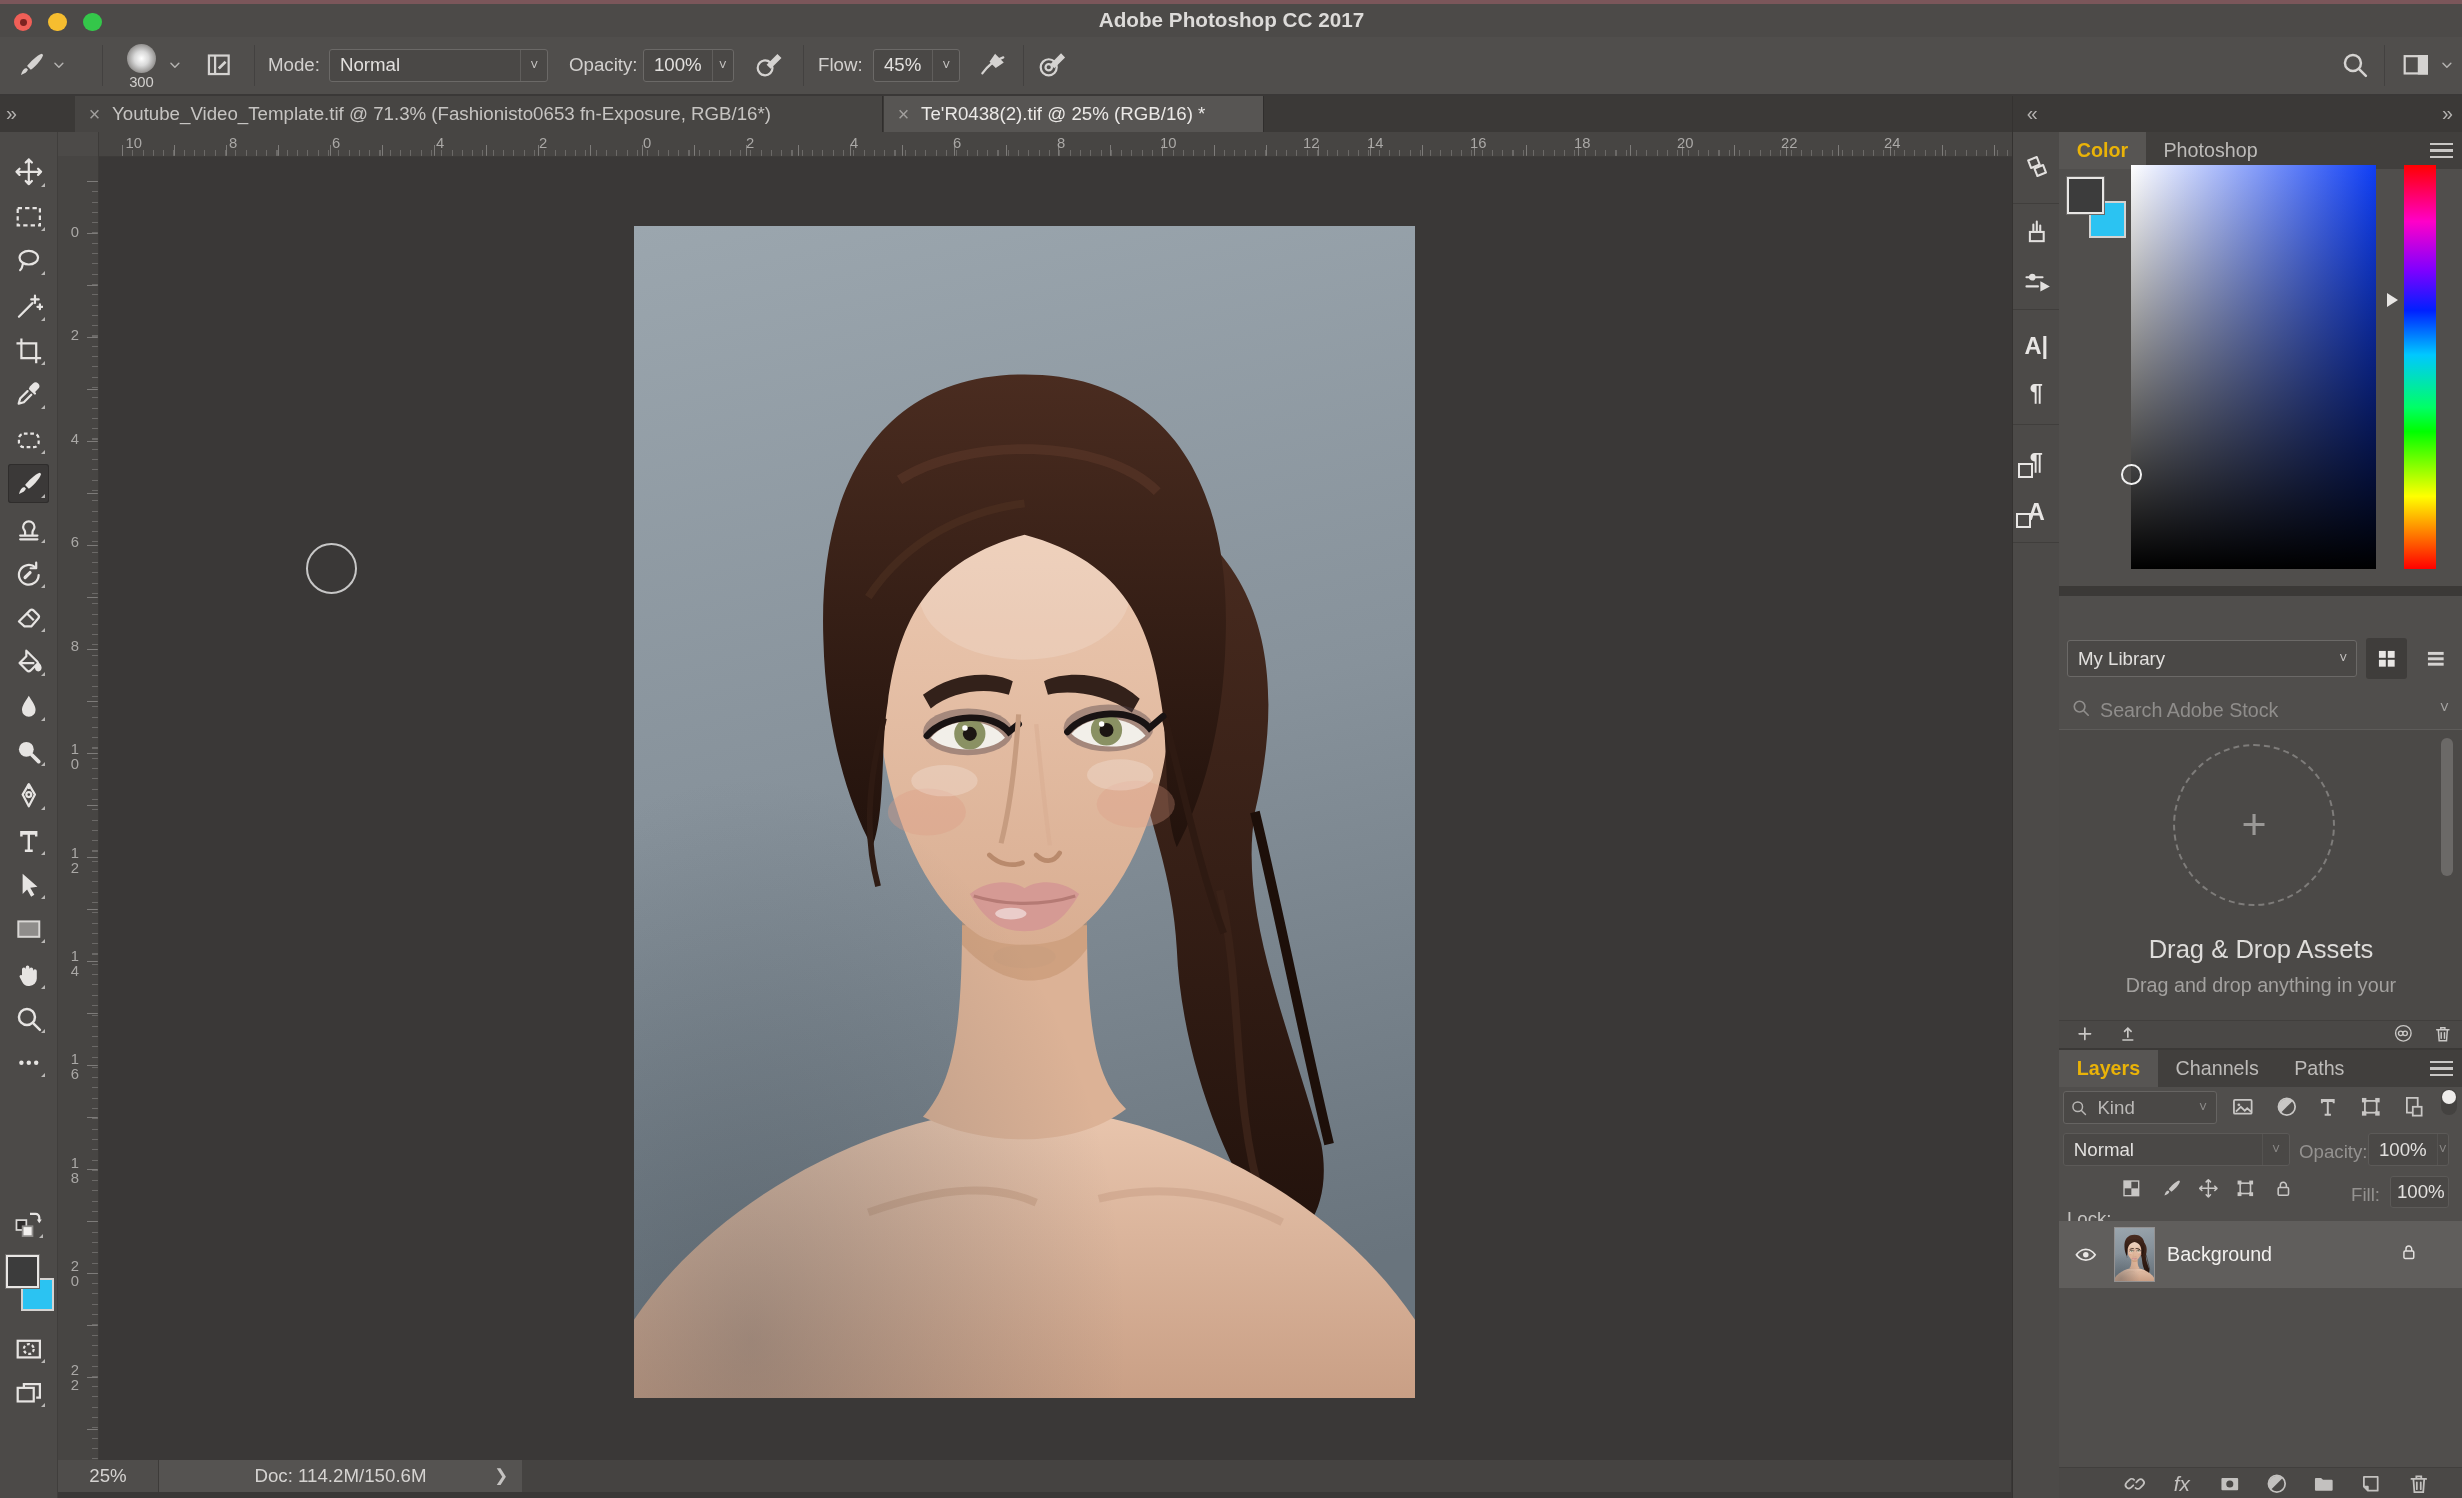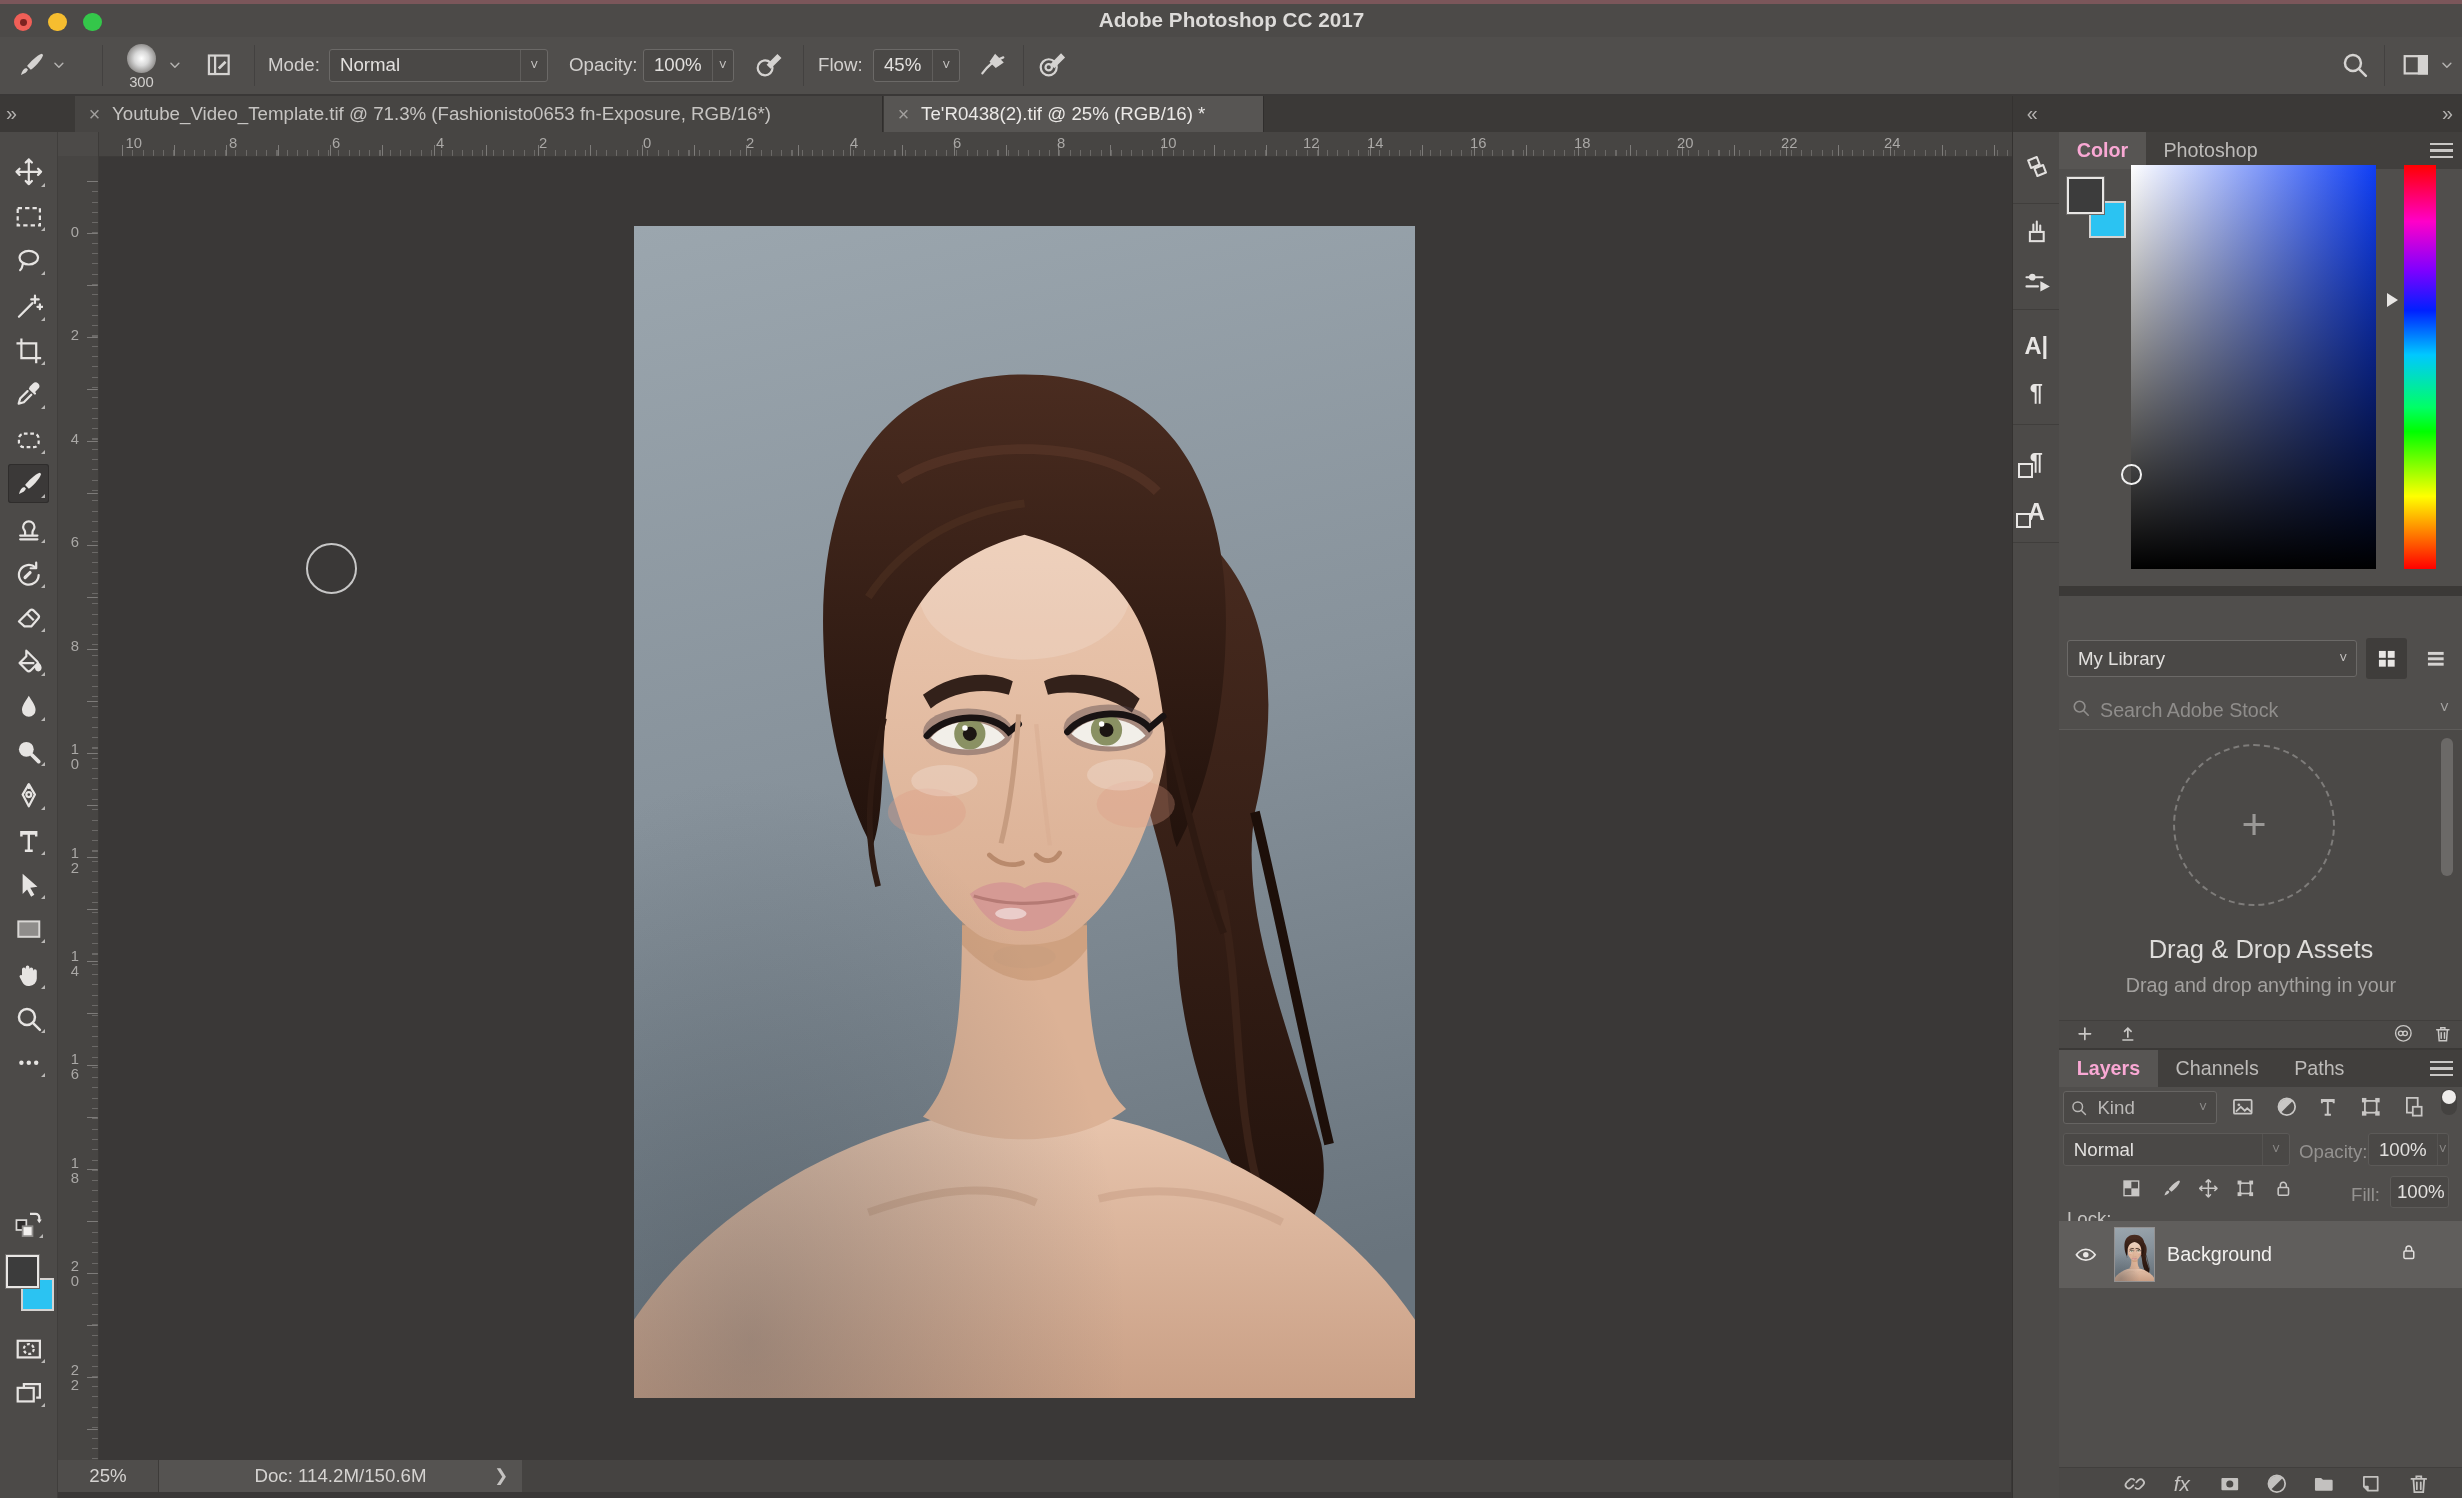--- a/index.html
+++ b/index.html
@@ -72,21 +72,21 @@
   #dock-header{left:2012px;top:96px;width:451px;height:36px;background:#3b3937;border-left:1px solid #343230;}
   #strip{left:2012px;top:132px;width:47px;height:1366px;background:#4c4a48;border-left:1px solid #343230;border-right:1px solid #413f3d;}
   .strip-icon{position:absolute;left:6.9px;width:33px;height:35px;display:flex;align-items:center;justify-content:center;color:#e2e0de;}
   .strip-icon svg{width:27.6px;height:27.6px;}
   .strip-glyph{font-size:23.6px;font-weight:bold;color:#e8e6e4;position:relative;}
   .strip-badge{position:absolute;left:-11.8px;bottom:-2px;width:10.8px;height:10.8px;border:2px solid #e8e6e4;background:#4c4a48;}
   .strip-div{position:absolute;left:0;width:47px;height:1px;background:#403e3c;}
   #dock{left:2059px;top:132px;width:404px;height:1366px;background:#504e4c;}
   .ptabs{position:absolute;left:0;width:404px;height:37px;background:#413f3d;display:flex;align-items:flex-end;font-size:19.7px;}
   .ptab{height:37px;display:flex;align-items:center;padding:0 17.7px;color:#bdbbb9;}
-  .ptab.active{background:#575553;color:#f9a8d4;font-weight:bold;}
+  .ptab.active{background:#575553;color:#eab308;font-weight:bold;}
   .hamb{position:absolute;right:9.9px;top:10.8px;width:23.6px;height:15.8px;
       background:repeating-linear-gradient(to bottom,#c9c7c5 0 2.5px,transparent 2.5px 6.4px);}
   .gap{position:absolute;left:0;width:404px;background:#3b3937;}
   .mini{display:flex;align-items:center;justify-content:center;}
   .mini svg{width:23.6px;height:23.6px;}
   
   #color-field{left:2131px;top:165px;width:245px;height:404px;
       background:linear-gradient(to bottom,rgba(0,0,0,0) 0%,#000 100%),linear-gradient(to right,#ffffff 0%,#0f3ef5 100%);}
   #color-picker-ring{left:2121px;top:464px;width:16.7px;height:16.7px;border:2px solid #f0f0f0;border-radius:50%;}
   #hue-slider{left:2404px;top:165px;width:31.5px;height:404px;

